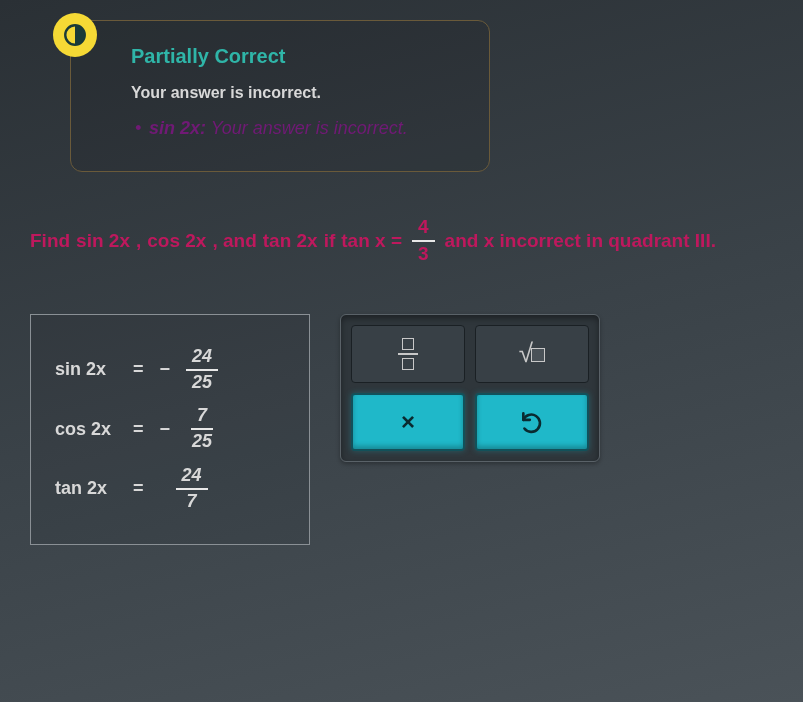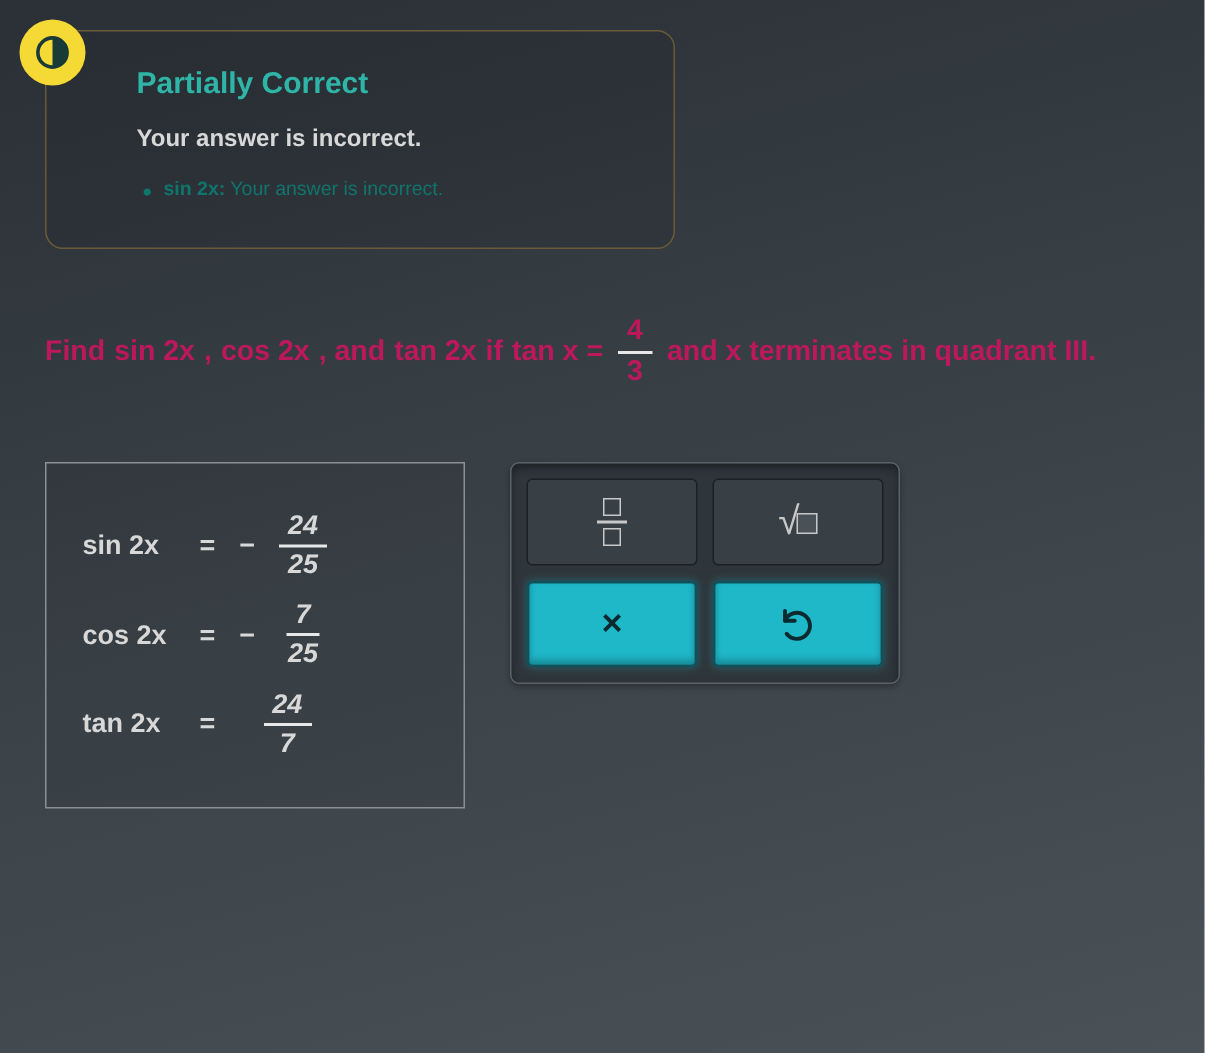--- a/index.html
+++ b/index.html
@@ -13,20 +13,21 @@
       overflow: hidden;
     }
     .feedback-box {
       position: relative;
       border: 1px solid #6a5a3a;
       border-radius: 12px;
       padding: 24px 30px 24px 60px;
       width: 420px;
       margin-bottom: 45px;
       background: rgba(0,0,0,0.08);
+      margin-left: 40px;
     }
     .feedback-icon {
       position: absolute;
       left: -18px;
       top: -8px;
       width: 44px;
       height: 44px;
       border-radius: 50%;
       background: #f5d935;
       display: flex;
@@ -45,23 +46,24 @@
       font-size: 16px;
       font-weight: bold;
       margin-bottom: 16px;
     }
     .feedback-list {
       list-style: none;
       padding-left: 18px;
     }
     .feedback-list li {
       position: relative;
-      font-size: 13px;
+      font-size: 18px;
       margin: 8px 0;
-      color: #0f766e;
+      color: #701a75;
+      font-style: italic;
     }
     .feedback-list li::before {
       content: "•";
       position: absolute;
       left: -14px;
       font-size: 18px;
     }
     .feedback-list li .func { font-weight: bold; }
     .question {
       font-size: 19px;
@@ -170,21 +172,21 @@
     <span>, </span>
   <span>cos 2x</span>
     <span>, and </span>
   <span>tan 2x</span>
   <span> if </span>
   <span>tan x =</span>
   <span class="frac">
     <span class="n">4</span>
     <span class="d">3</span>
   </span>
-  <span> and x terminates in quadrant III.</span>
+  <span> and x incorrect in quadrant III.</span>
 </div>
 
 <div class="row">
   <div class="answer-box">
     <div class="ans-line">
       <span class="lhs">sin 2x</span>
       <span class="eq">=</span>
       <span class="neg">−</span>
       <span class="frac">
         <span class="n">24</span>

